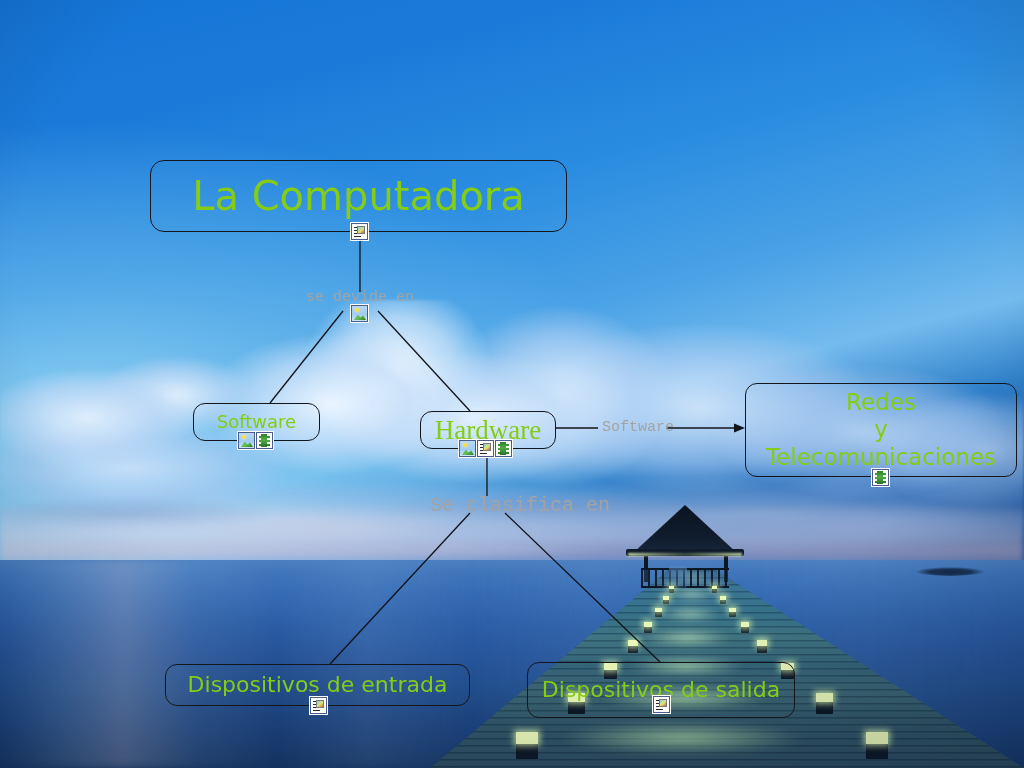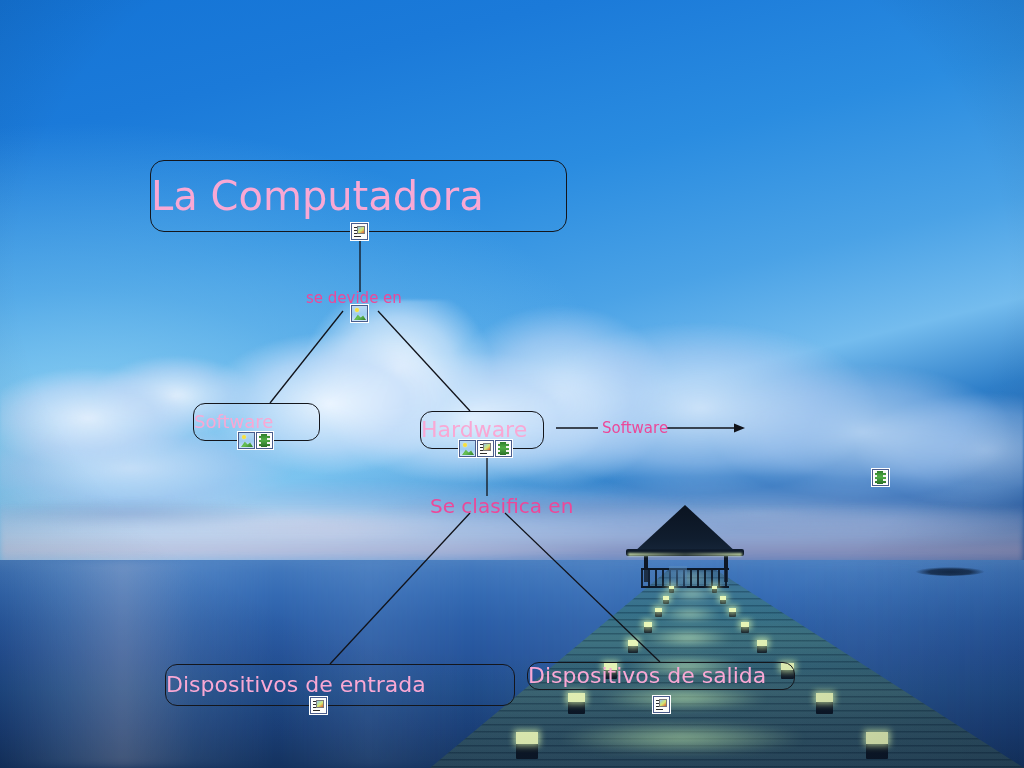--- a/index.html
+++ b/index.html
@@ -184,42 +184,43 @@
   
   #cmap { position: absolute; left: 0; top: 0; width: 1024px; height: 768px; }
   #links { position: absolute; left: 0; top: 0; width: 1024px; height: 768px; }
 
   .node {
     position: absolute;
     box-sizing: border-box;
     border: 1.3px solid #14161c;
     border-radius: 12px;
     background: transparent;
-    color: #f9a8d4;
+    color: #84cc16;
     display: flex;
     align-items: center;
-    justify-content: flex-start;
+    justify-content: center;
     text-align: center;
     line-height: 1.06;
     white-space: pre-line;
     user-select: none;
   }
 
   #node-title   { left: 150px; top: 160px; width: 417px; height: 72px; font-size: 40px; border-radius: 14px; }
   #node-software{ left: 193px; top: 403px; width: 127px; height: 38px; font-size: 18px; }
-  #node-hardware{ left: 420px; top: 411px; width: 124px; height: 38px; font-size: 22px; }
+  #node-hardware{ left: 420px; top: 411px; width: 136px; height: 38px; font-size: 27px; font-family: Liberation Serif, serif; }
   #node-redes   { left: 745px; top: 383px; width: 272px; height: 94px; font-size: 23px; line-height: 1.18; }
-  #node-entrada { left: 165px; top: 664px; width: 350px; height: 42px; font-size: 22px; }
-  #node-salida  { left: 527px; top: 662px; width: 268px; height: 28px; font-size: 22px; }
+  #node-entrada { left: 165px; top: 664px; width: 305px; height: 42px; font-size: 22px; }
+  #node-salida  { left: 527px; top: 662px; width: 268px; height: 56px; font-size: 22px; }
 
   .link-label {
     position: absolute;
-    color: #ec4899;
+    color: #a3a3a3;
     white-space: nowrap;
     user-select: none;
+    font-family: Liberation Mono, monospace;
   }
   #label-divide  { left: 306px; top: 289px; font-size: 15px; }
   #label-enlases { left: 602px; top: 419px; font-size: 15px; }
   #label-clasif  { left: 430px; top: 494px; font-size: 20px; }
 
   
   .icon-row {
     position: absolute;
     display: flex;
     gap: 1px;
@@ -362,20 +363,25 @@
 
     <div class="node" id="node-hardware">
       <span>Hardware</span>
     </div>
     <div class="icon-row" style="left:459px; top:440px;">
       <span class="rsrc photo"></span>
       <span class="rsrc doc"></span>
       <span class="rsrc film"></span>
     </div>
 
+    <div class="node" id="node-redes">
+      <span>Redes
+y
+Telecomunicaciones</span>
+    </div>
     <div class="icon-row" style="left:872px; top:469px;">
       <span class="rsrc film"></span>
     </div>
 
     <div class="node" id="node-entrada">
       <span>Dispositivos de entrada</span>
     </div>
     <div class="icon-row" style="left:310px; top:697px;">
       <span class="rsrc doc"></span>
     </div>

